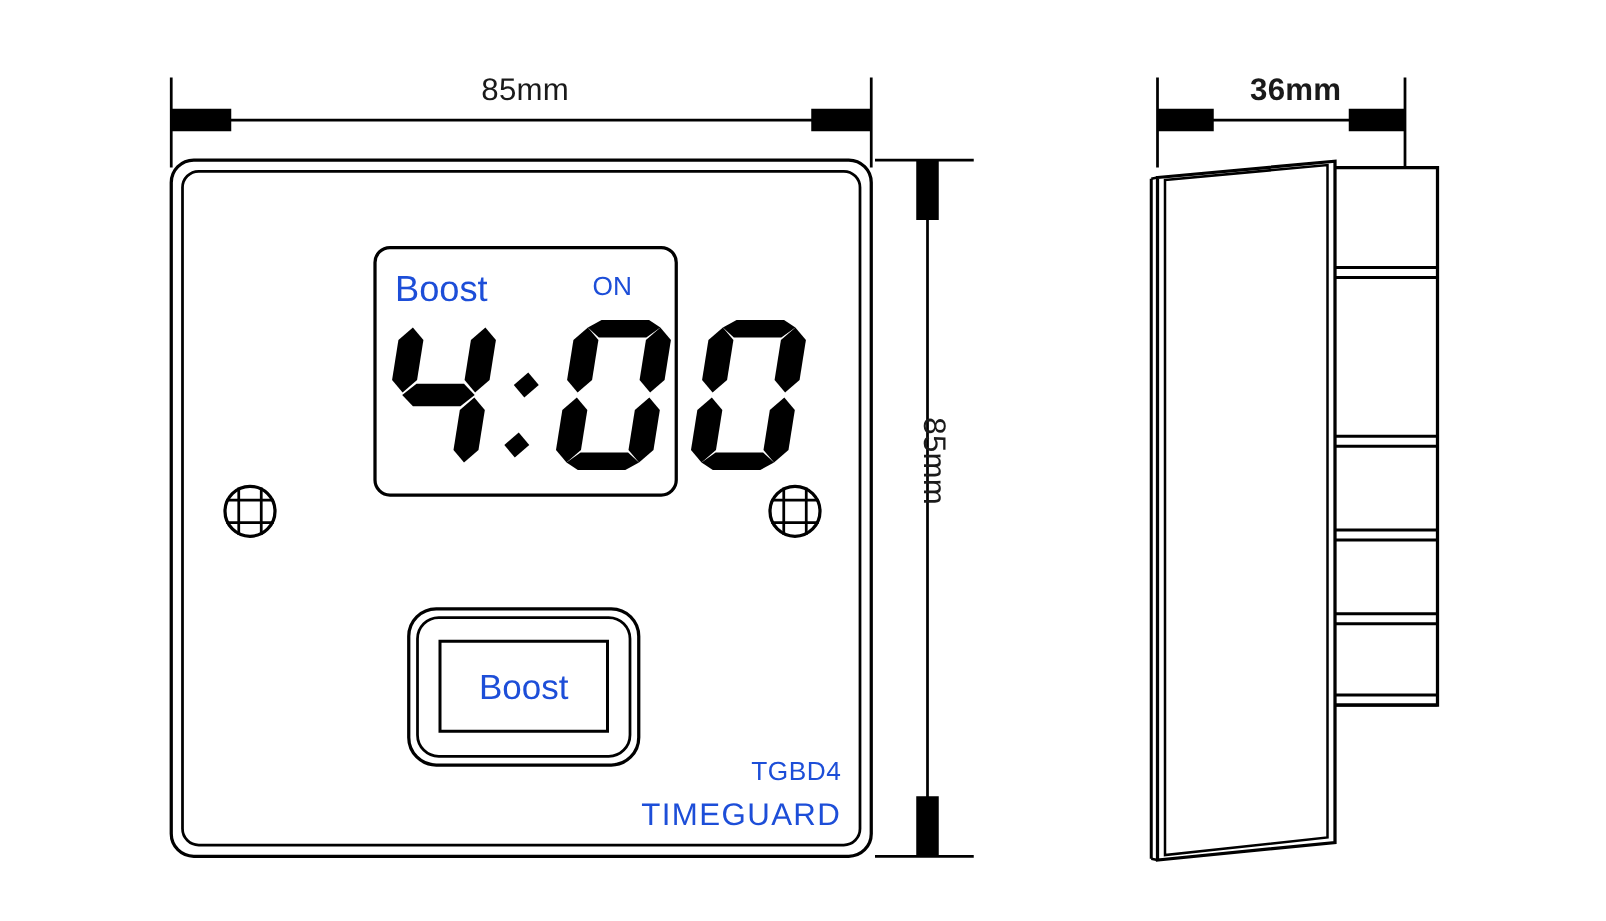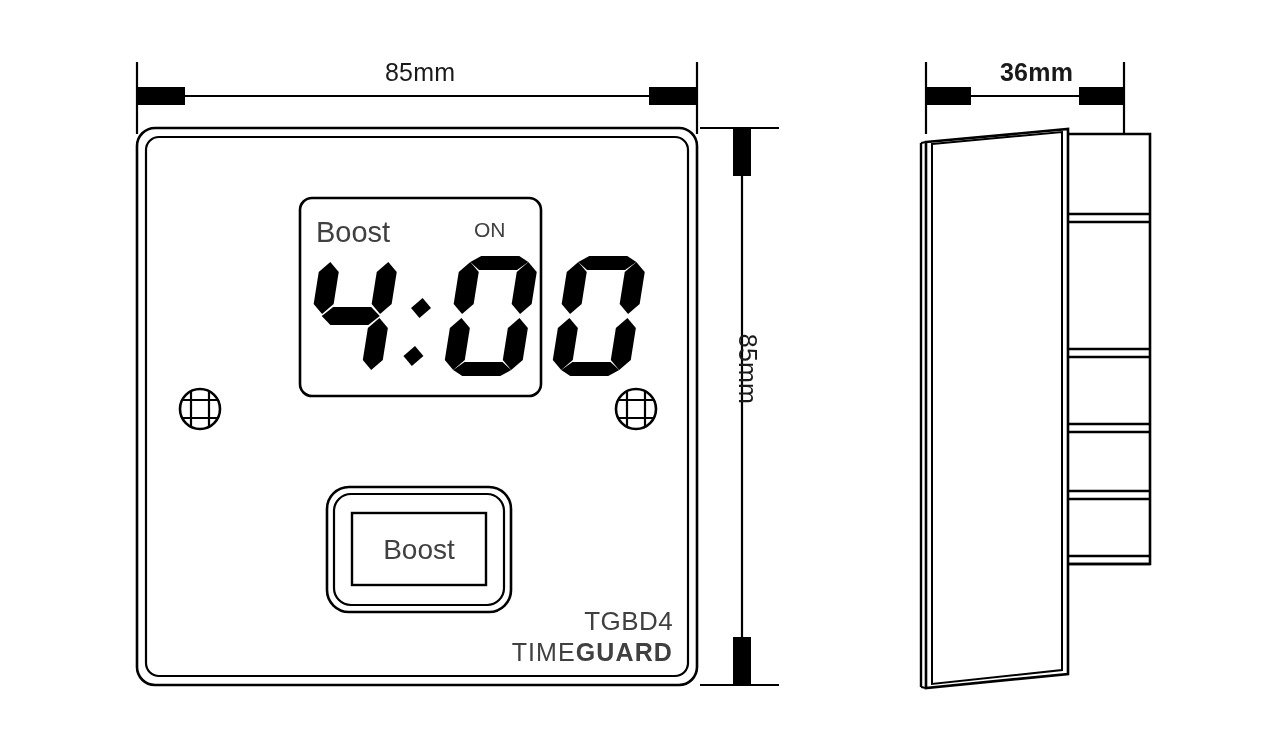--- a/index.html
+++ b/index.html
@@ -47,21 +47,21 @@
   }
   #dim-height-label {
     left: 747px;
     top: 365px;
     transform: translate(-50%, -50%) rotate(90deg);
     transform-origin: center center;
   }
   .panel-text {
     position: absolute;
     font-family: "Liberation Sans", sans-serif;
-    color: #404040;
+    color: #1d4ed8;
     white-space: nowrap;
   }
   #lcd-boost-label {
     left: 316px;
     top: 212px;
     font-size: 29px;
   }
   #lcd-on-label {
     left: 474px;
     top: 214px;
@@ -70,33 +70,33 @@
   #boost-button-label {
     left: 419px;
     top: 530px;
     transform: translateX(-50%);
     font-size: 28px;
   }
   #model-code {
     left: 673px;
     top: 602px;
     transform: translateX(-100%);
-    font-size: 26px;
+    font-size: 21px;
     letter-spacing: 0.4px;
     text-align: center;
   }
   #brand-logo {
     left: 673px;
     top: 634px;
     transform: translateX(-100%);
     font-size: 25px;
     letter-spacing: 1.1px;
   }
   #brand-logo .brand-light { font-weight: 400; }
-  #brand-logo .brand-bold  { font-weight: 700; }
+  #brand-logo .brand-bold  { font-weight: 400; }
 </style>
 </head>
 <body>
 
 <div id="stage">
   <svg viewBox="0 0 1285 737" xmlns="http://www.w3.org/2000/svg">
 
     <defs>
 
       <g id="seg-digit-0">

